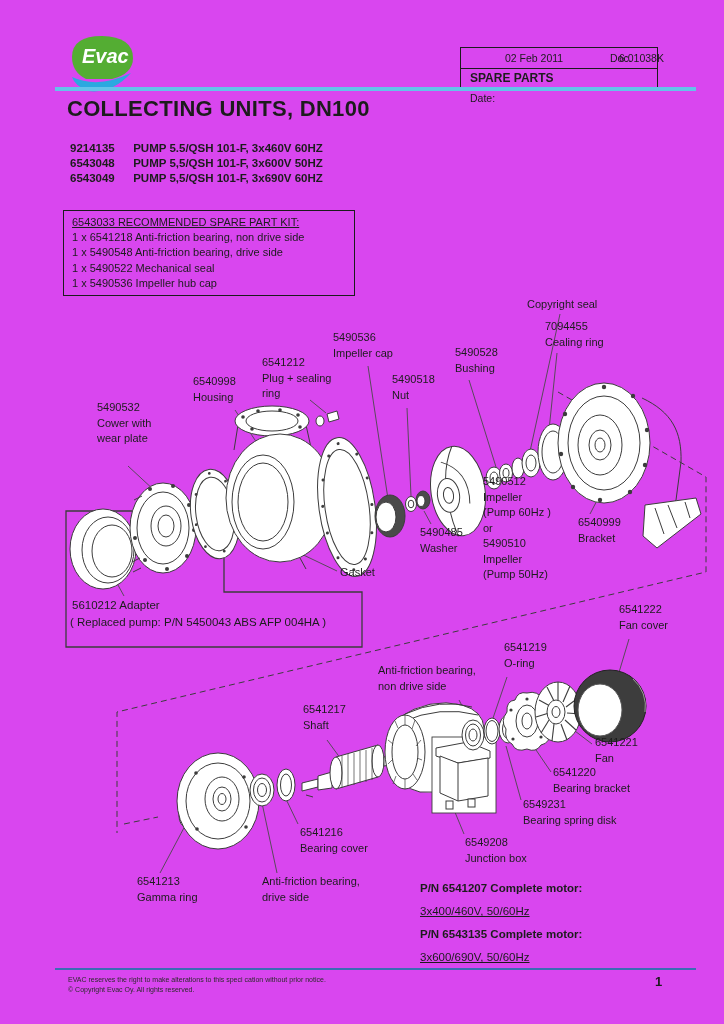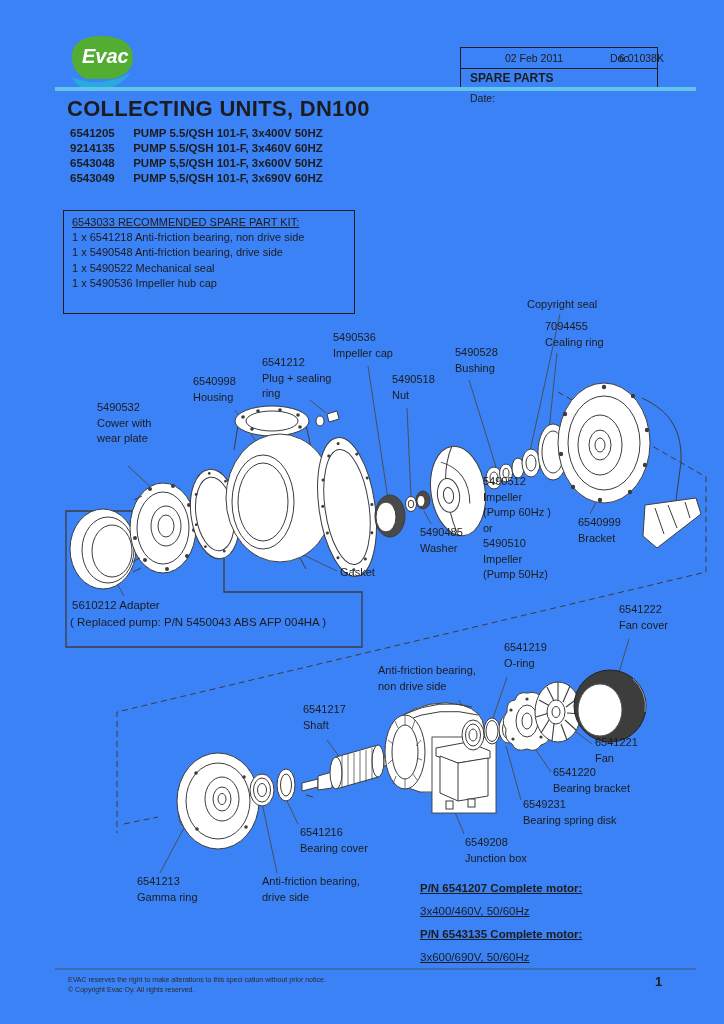--- a/index.html
+++ b/index.html
@@ -1,42 +1,42 @@
 <!DOCTYPE html>
 <html><head>
 <meta charset="utf-8">
 <style>
   html,body{margin:0;padding:0;background:#e8e8e8;}
-  #page{position:relative;width:724px;height:1024px;background:#3b82f6;overflow:hidden;
+  #page{position:relative;width:724px;height:1024px;background:#d946ef;overflow:hidden;
         font-family:"Liberation Sans", sans-serif;color:#1c1c1c;}
   .abs{position:absolute;}
   
   #logo-text{font-style:italic;font-weight:bold;color:#fff;font-size:20px;}
   #datebox{left:460px;top:47px;width:196px;height:41px;border:1.4px solid #1c1c1c;}
   #datebox .row1{position:absolute;left:0;top:0;right:0;height:20px;border-bottom:1.2px solid #1c1c1c;
                  font-size:10.5px;line-height:20px;}
   #datebox .row2{position:absolute;left:0;top:21px;right:0;font-size:12px;font-weight:bold;line-height:19px;}
   .dlbl{position:absolute;left:9px;margin-top:40px;}
   .dval{position:absolute;left:44px;}
   .doclbl{position:absolute;left:133px;margin-left:16px;}
   .docval{position:absolute;left:158px;}
   #hrule{left:55px;top:87px;width:641px;height:4px;background:#64c3ea;}
   #title{left:67px;top:96px;font-size:22px;font-weight:bold;letter-spacing:.3px;}
   
   .prow{left:70px;height:15px;font-size:11.5px;font-weight:bold;white-space:nowrap;}
   .prow .code{display:inline-block;width:60px;}
   
-  #kitbox{left:63px;top:210px;width:292px;height:104px;border:1.4px solid #1c1c1c;padding:5px 0 0 8px;box-sizing:border-box;}
+  #kitbox{left:63px;top:210px;width:292px;height:86px;border:1.4px solid #1c1c1c;padding:5px 0 0 8px;box-sizing:border-box;}
   #kit-title{font-size:11px;text-decoration:underline;margin-bottom:2px;}
   .kitem{font-size:11px;line-height:15.4px;white-space:nowrap;}
   
   .lbl{position:absolute;font-size:11px;line-height:15.5px;white-space:pre-line;}
   .adp{font-size:11.5px;line-height:16px;white-space:nowrap;}
   .spec{position:absolute;font-size:11.5px;line-height:16px;white-space:nowrap;}
-  .spec .pn{font-weight:bold;text-decoration:underline;display:block;text-align:center;}
+  .spec .pn{font-weight:bold;display:block;text-align:center;}
   .spec .v{text-decoration:underline;display:block;margin-top:7px;}
   
   #frule{left:55px;top:968px;width:641px;height:2px;background:#3a6db5;}
   .foot{left:68px;font-size:7px;color:#2b2b2b;white-space:nowrap;}
   #pageno{left:655px;top:974px;font-size:13px;font-weight:bold;}
   svg{position:absolute;left:0;top:0;}
 </style>
 </head>
 <body>
 
@@ -375,24 +375,20 @@
       <span class="dval">02 Feb 2011</span>
       <span class="doclbl">Doc.</span>
       <span class="docval">6:01038K</span>
     </div>
     <div class="row2"><span style="margin-left:9px">SPARE PARTS</span></div>
   </div>
   <div class="abs" id="hrule"></div>
 
   <div class="abs" id="title">COLLECTING UNITS, DN100</div>
 
-  <div class="abs prow" style="top:127px">
-    <span class="code">6541205</span>
-    <span>PUMP 5.5/QSH 101-F, 3x400V 50HZ</span>
-  </div>
   <div class="abs prow" style="top:142px">
     <span class="code">9214135</span>
     <span>PUMP 5.5/QSH 101-F, 3x460V 60HZ</span>
   </div>
   <div class="abs prow" style="top:157px">
     <span class="code">6543048</span>
     <span>PUMP 5,5/QSH 101-F, 3x600V 50HZ</span>
   </div>
   <div class="abs prow" style="top:172px">
     <span class="code">6543049</span>

